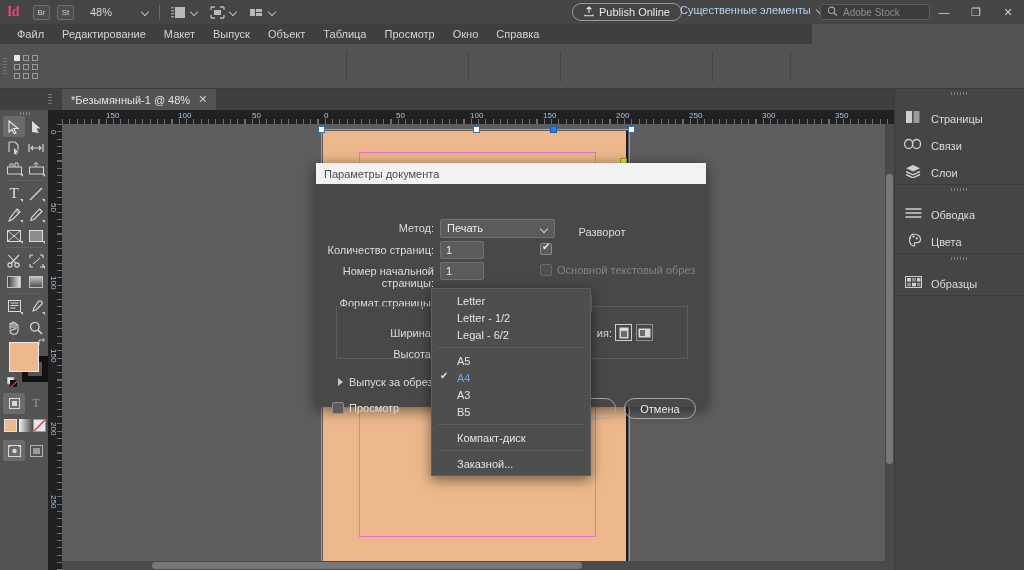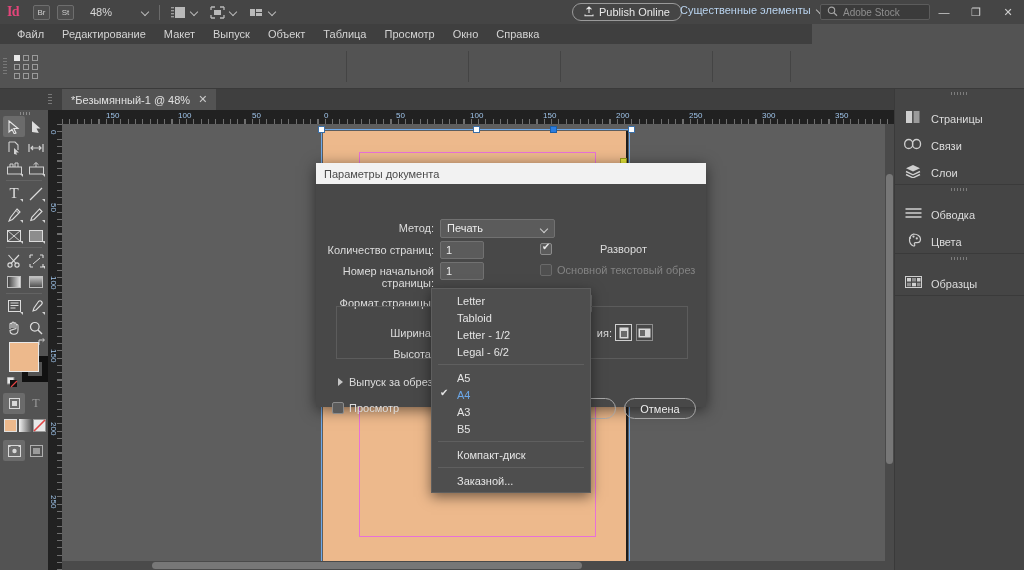--- a/index.html
+++ b/index.html
@@ -884,21 +884,21 @@
   <div class="dialog">
     <div class="dlg-title">Параметры документа</div>
     <div class="dlg-body">
 
       <div class="d-lbl" style="left:30px;top:38px;width:88px;">Метод:</div>
       <div class="d-sel" style="left:124px;top:35px;width:115px;">Печать</div>
 
       <div class="d-lbl" style="left:8px;top:60px;width:110px;">Количество страниц:</div>
       <div class="d-inp" style="left:124px;top:57px;width:44px;">1</div>
       <div class="chk on" style="left:224px;top:59px;"></div>
-      <div class="d-lbl" style="left:241px;top:59px;width:90px;text-align:right;">Разворот</div>
+      <div class="d-lbl" style="left:241px;top:42px;width:90px;text-align:center;">Разворот</div>
 
       <div class="d-lbl" style="left:-2px;top:81px;width:120px;">Номер начальной страницы:</div>
       <div class="d-inp" style="left:124px;top:78px;width:44px;">1</div>
       <div class="chk dis" style="left:224px;top:80px;"></div>
       <div class="d-lbl dim" style="left:241px;top:80px;width:160px;text-align:left;">Основной текстовый обрез</div>
 
       <div class="d-lbl" style="left:10px;top:113px;width:108px;">Формат страницы:</div>
       <div class="d-sel" style="left:119px;top:110px;width:157px;">A4</div>
 
       <div class="fieldset" style="left:20px;top:122px;width:352px;height:53px;"></div>
@@ -932,21 +932,20 @@
         <span>ОК</span>
       </div>
       <div class="btn" style="left:308px;top:214px;width:72px;">
         <span>Отмена</span>
       </div>
     </div>
   </div>
 
   <div class="ddmenu">
     <div class="dditem">Letter</div>
-    <div class="dditem">Tabloid</div>
     <div class="dditem">Letter - 1/2</div>
     <div class="dditem">Legal - 6/2</div>
     <div class="ddsep"></div>
     <div class="dditem">A5</div>
     <div class="dditem sel">A4</div>
     <div class="dditem">A3</div>
     <div class="dditem">B5</div>
     <div class="ddsep"></div>
     <div class="dditem">Компакт-диск</div>
     <div class="ddsep"></div>

